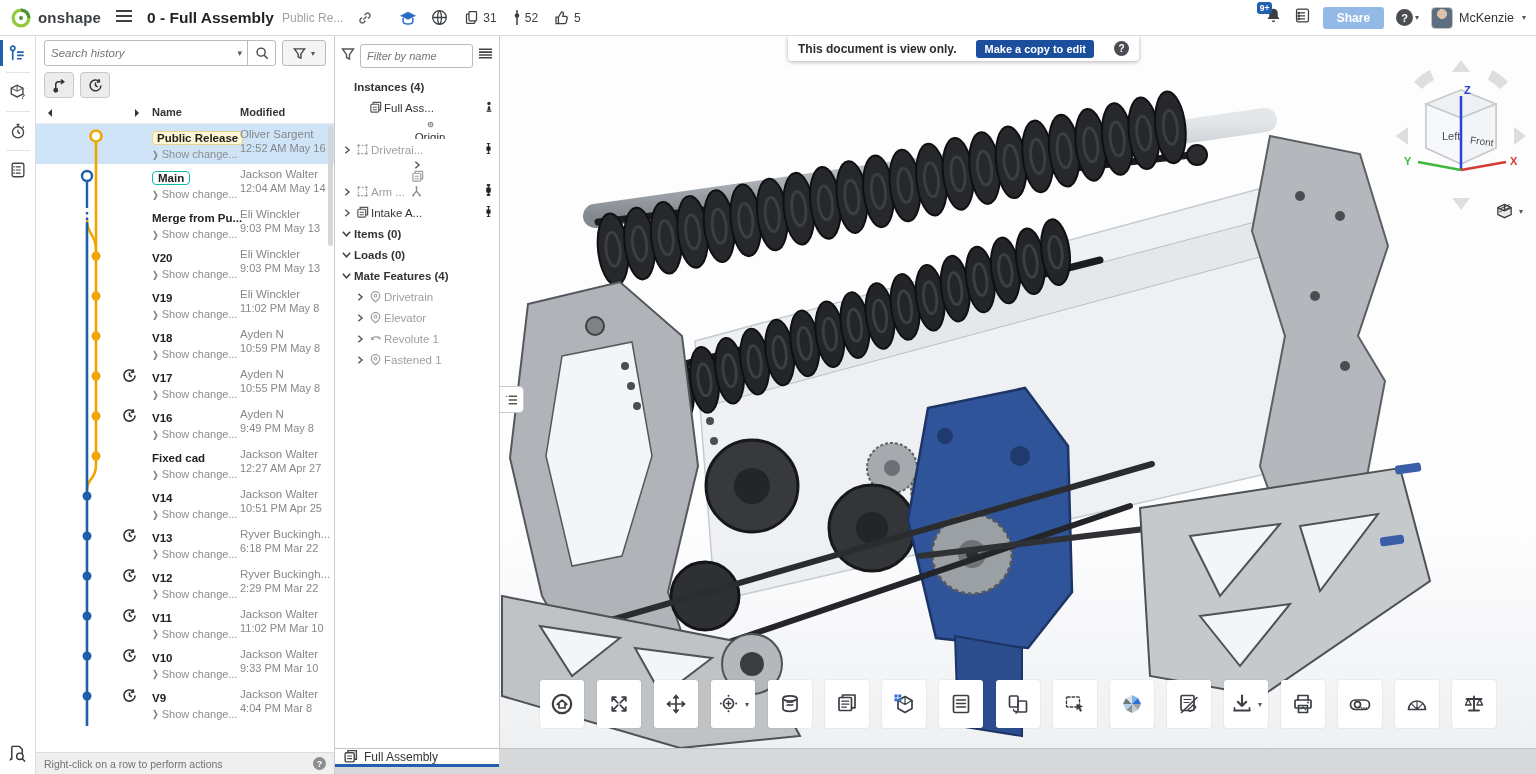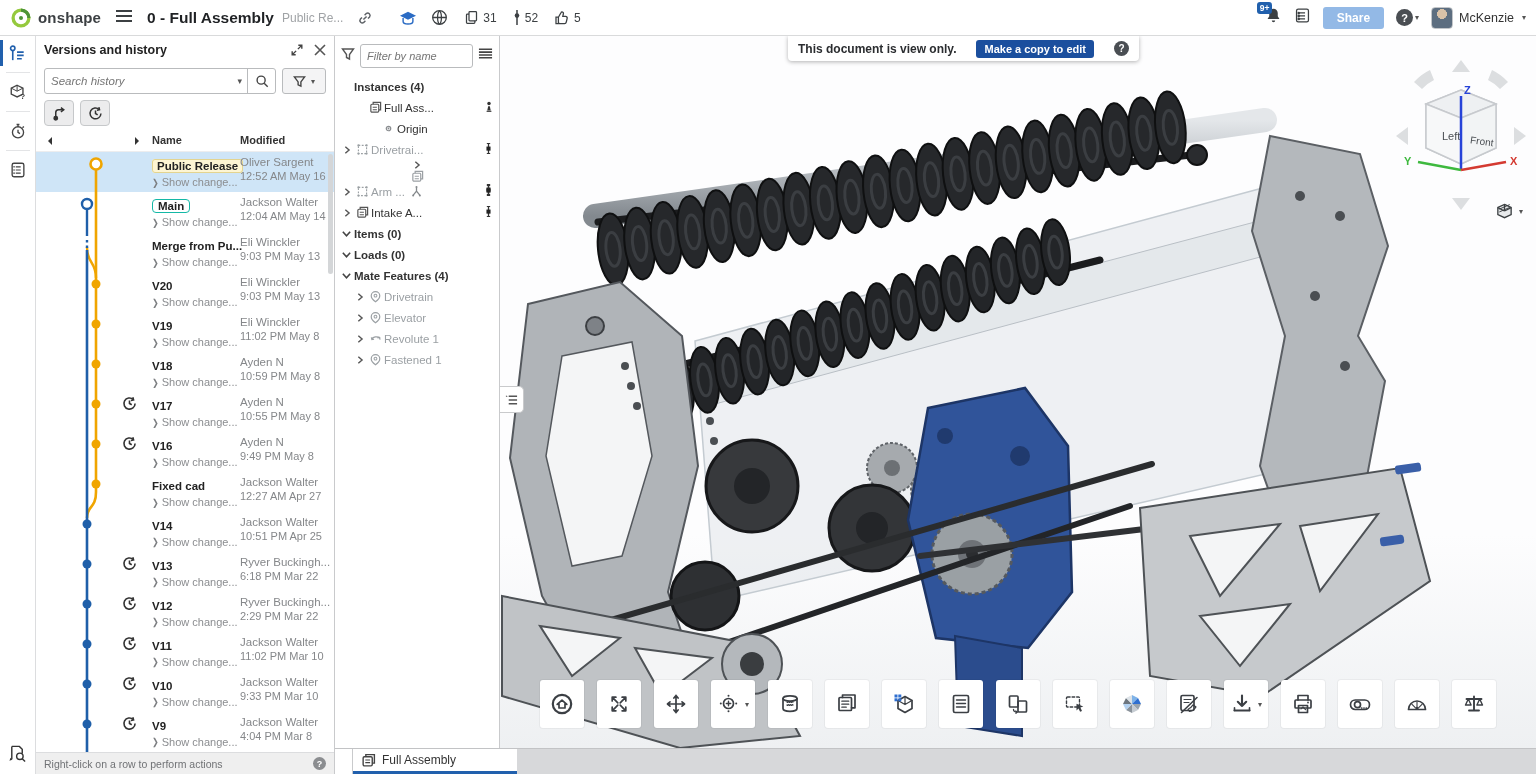--- a/index.html
+++ b/index.html
@@ -117,21 +117,21 @@
   .cube-menu { position:absolute; left:995px; top:166px; display:flex; align-items:center; gap:3px; z-index:6; }
 
   
   .view-toolbar { position:absolute; left:50%; transform:translateX(-50%); bottom:20px; display:flex; gap:13px; z-index:10; }
   .vt-btn { height:48px; min-width:44px; background:#fff; border-radius:3px; display:flex; align-items:center;
     justify-content:center; gap:2px; box-shadow:0 0 0 1px rgba(0,0,0,0.04); }
   .vt-btn .caret { font-size:8px; color:#555; }
 
   
   .tab-bar { position:absolute; left:335px; right:0; bottom:0; height:26px; background:#d7d8da;
-    border-top:1px solid #c2c3c5; display:flex; z-index:30; }
+    border-top:1px solid #c2c3c5; display:flex; z-index:30;flex-direction:column; }
   .tab-scroll { width:18px; background:#fff; border-right:1px solid #c9cacc; }
   .tab.active { width:164px; background:#fff; border-bottom:3px solid #2160ad; display:flex; align-items:center;
     gap:6px; padding:0 8px; font-size:12px; color:#333; }
 </style>
 </head>
 <body>
 
 <div class="topbar">
   <div class="logo">
     <svg width="22" height="22" viewBox="0 0 24 24">
@@ -254,35 +254,20 @@
       <path d="M4 2.5h8l3 3V10"></path>
         <path d="M4 2.5V16"></path>
         <circle cx="12.5" cy="13" r="3.4"></circle>
         <path d="M15 15.6L18 18.5"></path>
         <path d="M1.5 17.5l3-1-1.8-2z" fill="#333" stroke="none"></path>
       </svg>
   </div>
 </div>
 
 <div class="versions-panel">
-  <div class="vp-header">
-    <span class="vp-title">Versions and history</span>
-    <span class="sp"></span>
-    <span class="vp-hicon">
-      <svg width="14" height="14" viewBox="0 0 16 16" fill="none" stroke="#444" stroke-width="1.6">
-        <path d="M9.5 2.5H13.5V6.5M13.5 2.5L9 7"></path>
-          <path d="M6.5 13.5H2.5V9.5M2.5 13.5L7 9"></path>
-        </svg>
-    </span>
-    <span class="vp-hicon">
-      <svg width="12" height="12" viewBox="0 0 12 12">
-          <path d="M1 1l10 10M11 1L1 11" stroke="#555" stroke-width="1.6"></path>
-        </svg>
-    </span>
-  </div>
   <div class="search-row">
     <div class="search-wrap">
       <input placeholder="Search history" style="">
       <span class="dd">▾</span>
       <span class="search-btn">
         <svg width="14" height="14" viewBox="0 0 16 16" fill="none" stroke="#444" stroke-width="1.6">
             <circle cx="7" cy="7" r="4.6"></circle>
             <path d="M10.5 10.5l4 4"></path>
           </svg>
       </span>
@@ -632,21 +617,21 @@
         </span>
         <span class="tlabel">Full Ass...</span>
         <span class="ttrail">
           <span><svg width="12" height="13" viewBox="0 0 14 14">
               <circle cx="7" cy="3.4" r="2" fill="#333"></circle>
               <path d="M5 11.6h4L8 6.6H6z" fill="#333"></path>
               <path d="M4.2 12.6h5.6" stroke="#333" stroke-width="1.3"></path>
             </svg></span>
         </span>
       </div>
-      <div class="trow item" style="padding-left: 30px;">
+      <div class="trow item" style="padding-left: 30px; flex-direction: column;">
         <span class="tchev"></span>
         <span class="ticon">
           <svg width="13" height="13" viewBox="0 0 14 14">
             <circle cx="7" cy="7" r="2.4" fill="none" stroke="#8a8d90" stroke-width="1.3"></circle>
             <circle cx="7" cy="7" r="1" fill="#8a8d90"></circle>
           </svg>
         </span>
         <span class="tlabel">Origin</span>
       </div>
       <div class="trow item gray" style="padding-left: 4px;">

